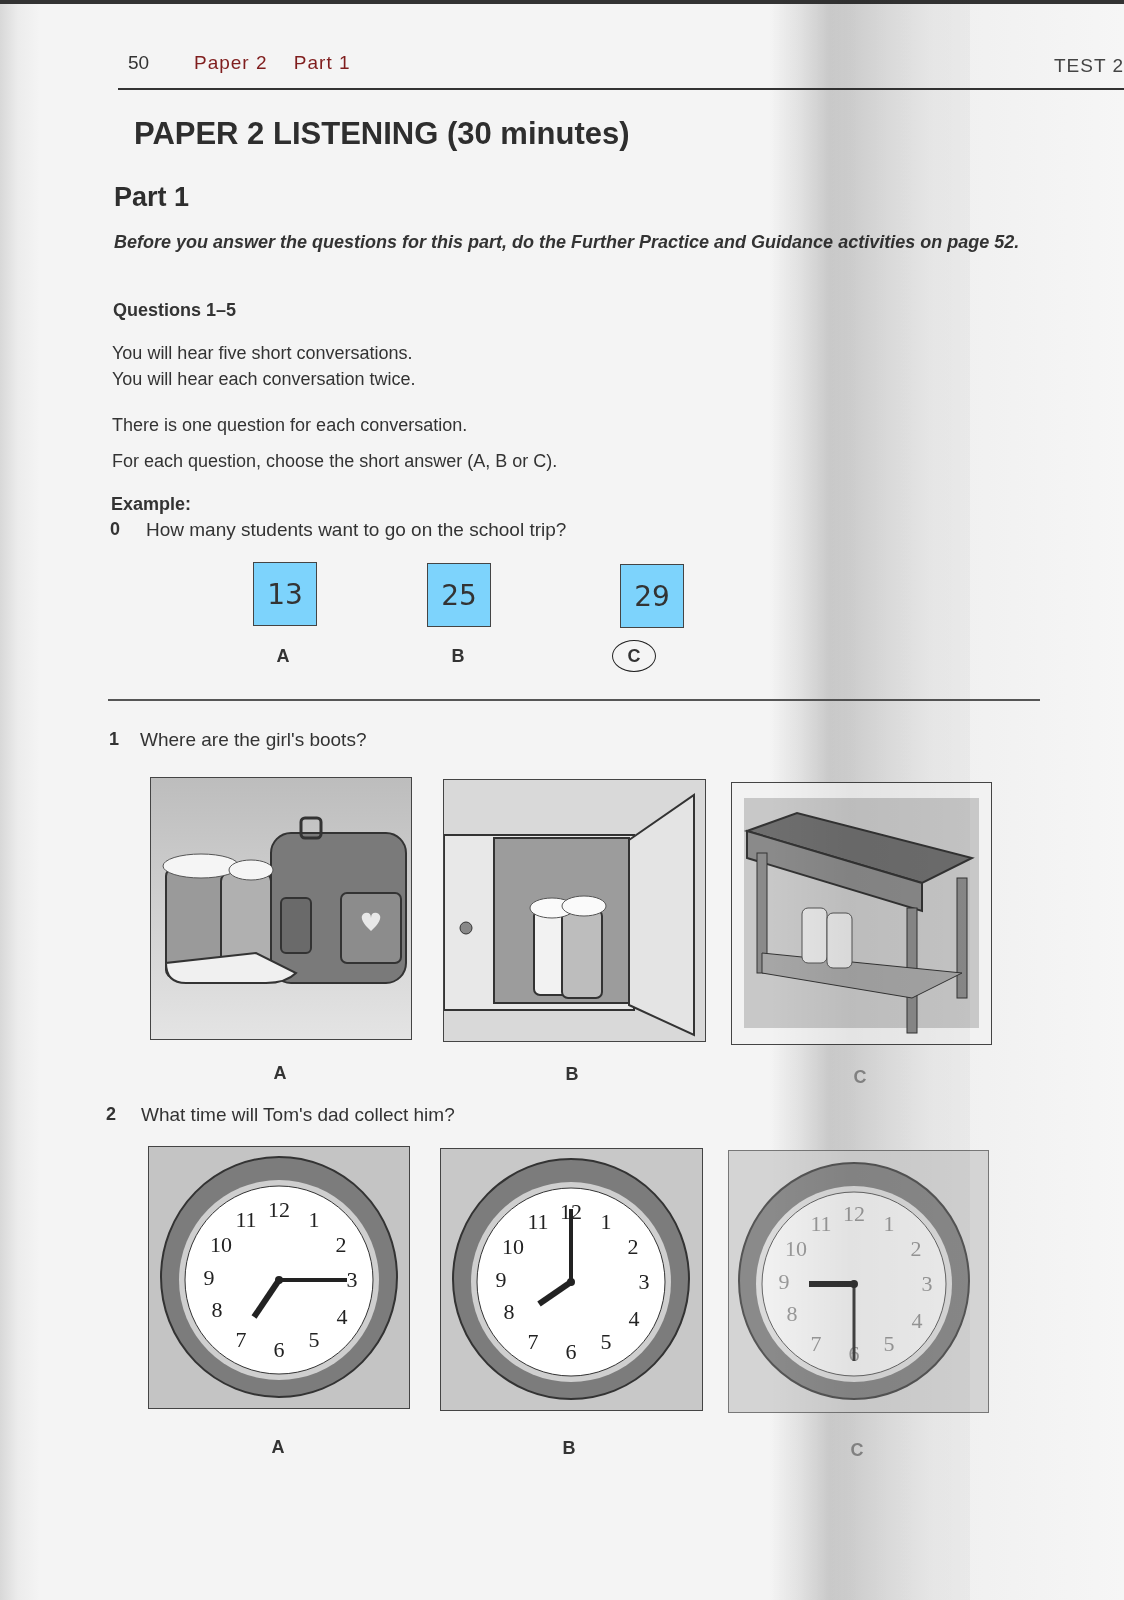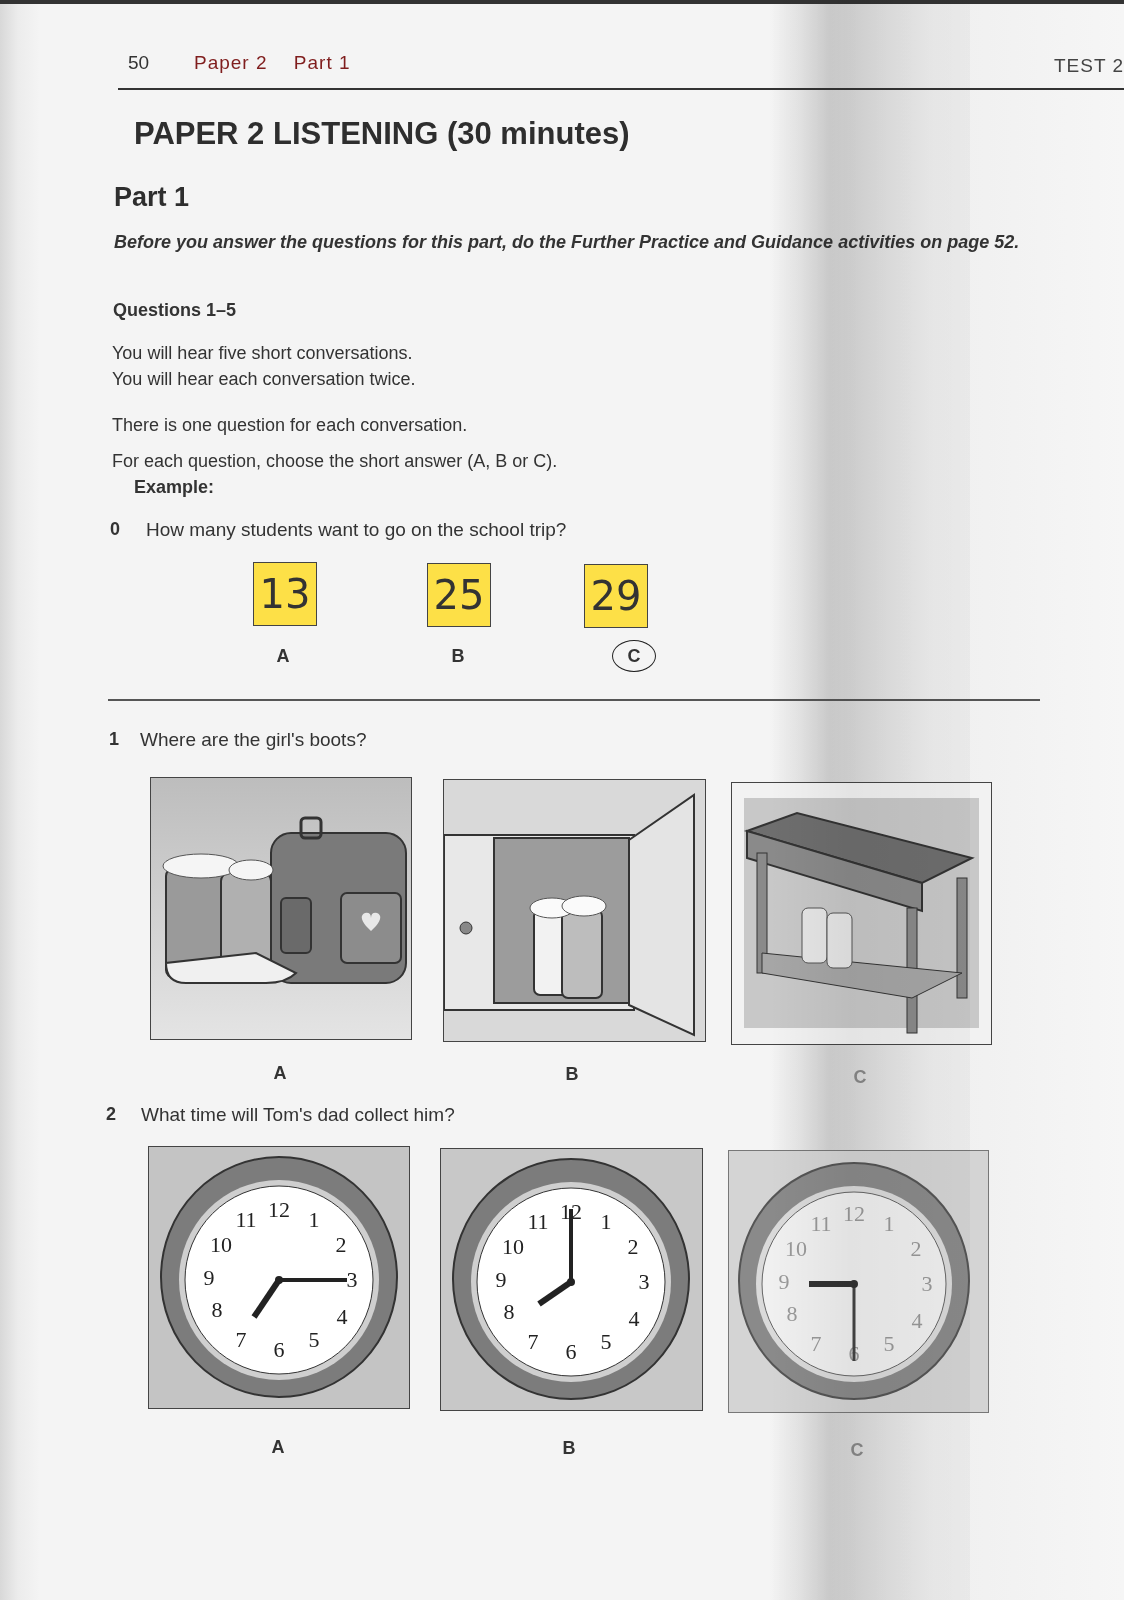--- a/index.html
+++ b/index.html
@@ -18,27 +18,27 @@
     .pg-num { position:absolute; left:12px; top:2px; font-size:19px; font-weight:normal; color:#333;text-align:right; }
     .running { position:absolute; left:78px; top:2px; font-size:19px; color:#7f1d1d; letter-spacing:1px;text-align:center; }
     .running span { margin-right:20px; }
     .test-label { position:absolute; right:0; top:5px; font-size:19px; color:#444; letter-spacing:1px; }
     .rule-top { position:absolute; left:118px; top:88px; width:1006px; height:2px; background:#333; }
     .title { position:absolute; left:114px; top:116px; font-size:31px; font-weight:bold; color:#2e2e2e;margin-left:20px; }
     .part { position:absolute; left:114px; top:182px; font-size:27px; font-weight:bold; color:#2e2e2e; }
     .instruction { position:absolute; left:114px; top:230px; width:930px; font-size:18px; font-style:italic; font-weight:bold; line-height:24px; color:#333; }
     .qrange { position:absolute; left:113px; top:289px; font-size:18px; font-weight:bold; color:#333;margin-top:11px; }
     .line { position:absolute; left:112px; font-size:18px; color:#333;margin-top:16px; }
-    .example-label { position:absolute; left:111px; top:477px; font-size:18px; font-weight:bold; color:#333;margin-left:23px; }
+    .example-label { position:absolute; left:111px; top:494px; font-size:18px; font-weight:bold; color:#333; }
     .qnum { position:absolute; font-size:18px; font-weight:bold; color:#333; }
     .qtext { position:absolute; font-size:19px; color:#333; }
     .numbox {
-      position:absolute; width:62px; height:62px; border:1.5px solid #444; background:#fde047;
+      position:absolute; width:62px; height:62px; border:1.5px solid #444; background:#7dd3fc;
       display:flex; align-items:center; justify-content:center;
-      font-size:40px; color:#333; font-family:"DejaVu Sans", sans-serif;
+      font-size:28px; color:#333; font-family:"DejaVu Sans", sans-serif;
     }
     .optlabel { position:absolute; font-size:18px; font-weight:bold; color:#333; width:30px; text-align:center; }
     .circled { border:1.5px solid #222; border-radius:50%; width:42px; height:30px; line-height:30px; }
     .divider { position:absolute; left:108px; top:699px; width:932px; height:1.5px; background:#555; }
     .picbox { position:absolute; border:1.5px solid #444; overflow:hidden; }
     .picbox svg { display:block; width:100%; height:100%; }
     .shade { position:absolute; left:770px; top:0; width:200px; height:1600px;
       background:linear-gradient(90deg, rgba(0,0,0,0) 0%, rgba(0,0,0,0.06) 40%, rgba(0,0,0,0.03) 100%); pointer-events:none; }
   </style>
 </head>
@@ -66,21 +66,21 @@
 <div class="line" style="top:353px">You will hear each conversation twice.</div>
 <div class="line" style="top:399px">There is one question for each conversation.</div>
 <div class="line" style="top:435px">For each question, choose the short answer (A, B or C).</div>
 
 <div class="example-label">Example:</div>
 <div class="qnum" style="left:110px; top:519px">0</div>
 <div class="qtext" style="left:146px; top:519px">How many students want to go on the school trip?</div>
 
 <div class="numbox" style="left:253px; top:562px">13</div>
 <div class="numbox" style="left:427px; top:563px">25</div>
-<div class="numbox" style="left:584px; top:564px">29</div>
+<div class="numbox" style="left:620px; top:564px">29</div>
 <div class="optlabel" style="left:268px; top:646px">A</div>
 <div class="optlabel" style="left:443px; top:646px">B</div>
 <div class="optlabel circled" style="left:612px; top:640px">C</div>
 
 <div class="divider"></div>
 
 <div class="qnum" style="left:109px; top:729px">1</div>
 <div class="qtext" style="left:140px; top:729px">Where are the girl's boots?</div>
 
 <div class="picbox" style="left:150px; top:777px; width:260px; height:261px; background:#cfcfcf;">

